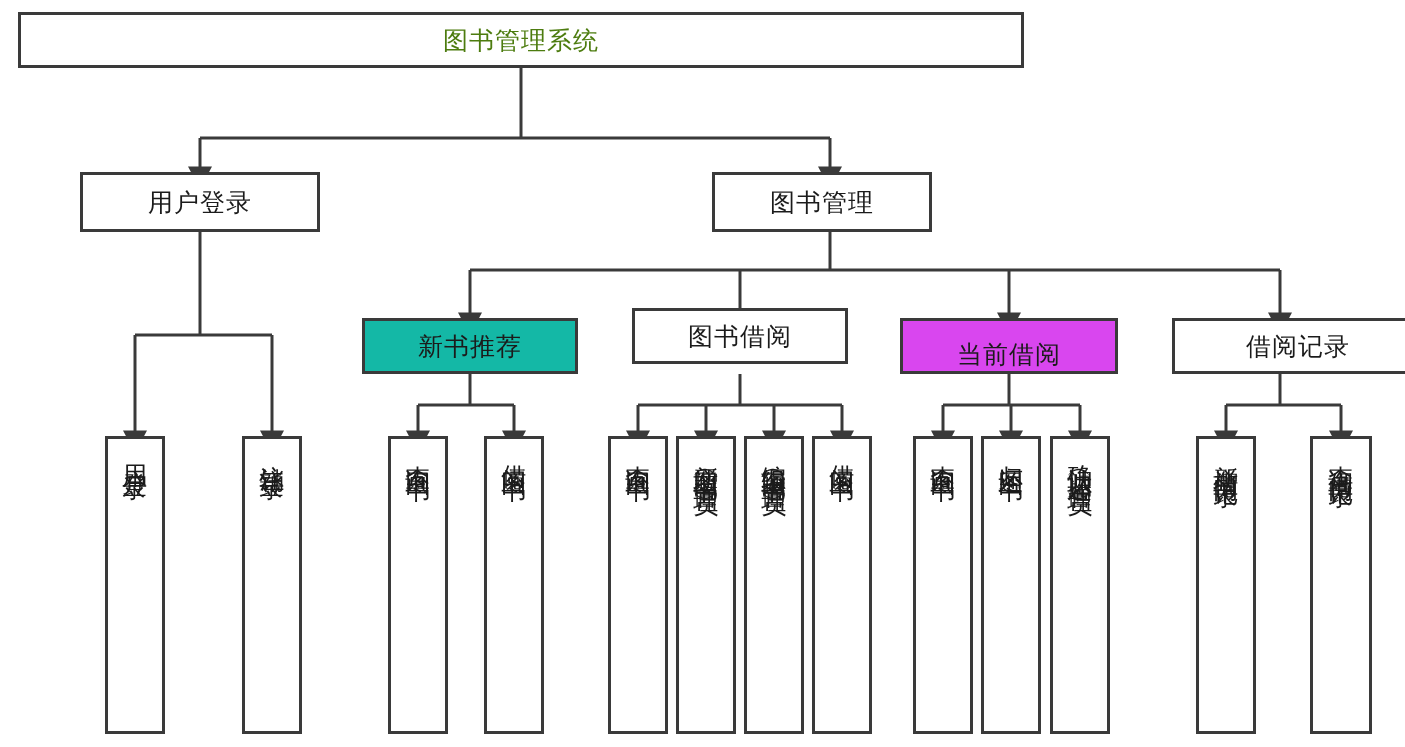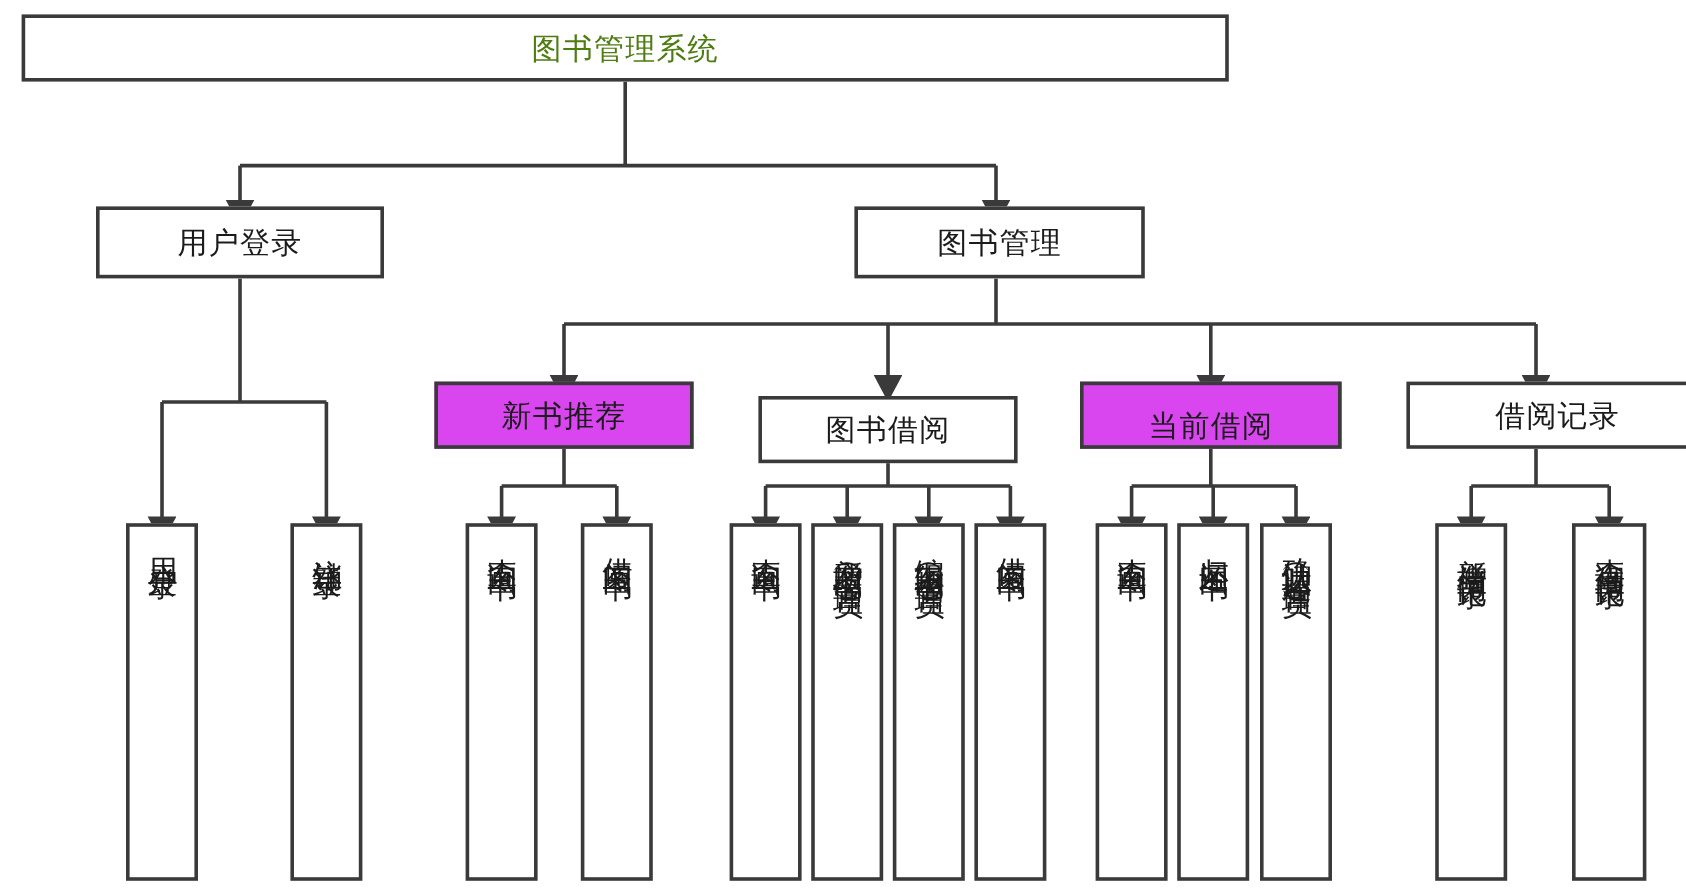--- a/index.html
+++ b/index.html
@@ -111,27 +111,27 @@
         <line x1="1341" y1="405" x2="1341" y2="434" stroke="#3a3a3a" stroke-width="3" marker-end="url(#arrow)"></line>
       </g>
   </svg>
   <div id="nodes">
       <div class="node h-node" style="left: 18px; top: 12px; width: 1006px; height: 56px; border-color: rgb(58, 58, 58); background: rgb(255, 255, 255); color: #4d7c0f;">
         <span class="h-label">图书管理系统</span>
       </div>
       <div class="node h-node" style="left: 80px; top: 172px; width: 240px; height: 60px; border-color: rgb(58, 58, 58); background: rgb(255, 255, 255); color: rgb(27, 27, 27);">
         <span class="h-label">用户登录</span>
       </div>
-      <div class="node h-node" style="left: 712px; top: 172px; width: 242px; height: 60px; border-color: rgb(58, 58, 58); background: rgb(255, 255, 255); color: rgb(27, 27, 27);">
+      <div class="node h-node" style="left: 712px; top: 172px; width: 220px; height: 60px; border-color: rgb(58, 58, 58); background: rgb(255, 255, 255); color: rgb(27, 27, 27);">
         <span class="h-label">图书管理</span>
       </div>
-      <div class="node h-node" style="left: 362px; top: 318px; width: 216px; height: 56px; border-color: rgb(58, 58, 58); background: #d946ef; color: rgb(27, 27, 27);">
+      <div class="node h-node" style="left: 362px; top: 318px; width: 216px; height: 56px; border-color: rgb(58, 58, 58); background: #14b8a6; color: rgb(27, 27, 27);">
         <span class="h-label">新书推荐</span>
       </div>
-      <div class="node h-node" style="left: 632px; top: 330px; width: 216px; height: 56px; border-color: rgb(58, 58, 58); background: rgb(255, 255, 255); color: rgb(27, 27, 27);">
+      <div class="node h-node" style="left: 632px; top: 308px; width: 216px; height: 56px; border-color: rgb(58, 58, 58); background: rgb(255, 255, 255); color: rgb(27, 27, 27);">
         <span class="h-label">图书借阅</span>
       </div>
       <div class="node h-node" style="left: 900px; top: 318px; width: 218px; height: 56px; border-color: rgb(58, 58, 58); background: #d946ef; color: rgb(27, 27, 27); align-items: flex-end;">
         <span class="h-label">当前借阅</span>
       </div>
       <div class="node h-node" style="left: 1172px; top: 318px; width: 252px; height: 56px; border-color: rgb(58, 58, 58); background: rgb(255, 255, 255); color: rgb(27, 27, 27);">
         <span class="h-label">借阅记录</span>
       </div>
       <div class="node v-node" style="left: 105px; top: 436px; width: 60px; height: 298px; border-color: rgb(58, 58, 58); background: rgb(255, 255, 255); color: rgb(27, 27, 27);">
         <span class="v-label">用户登录</span>

